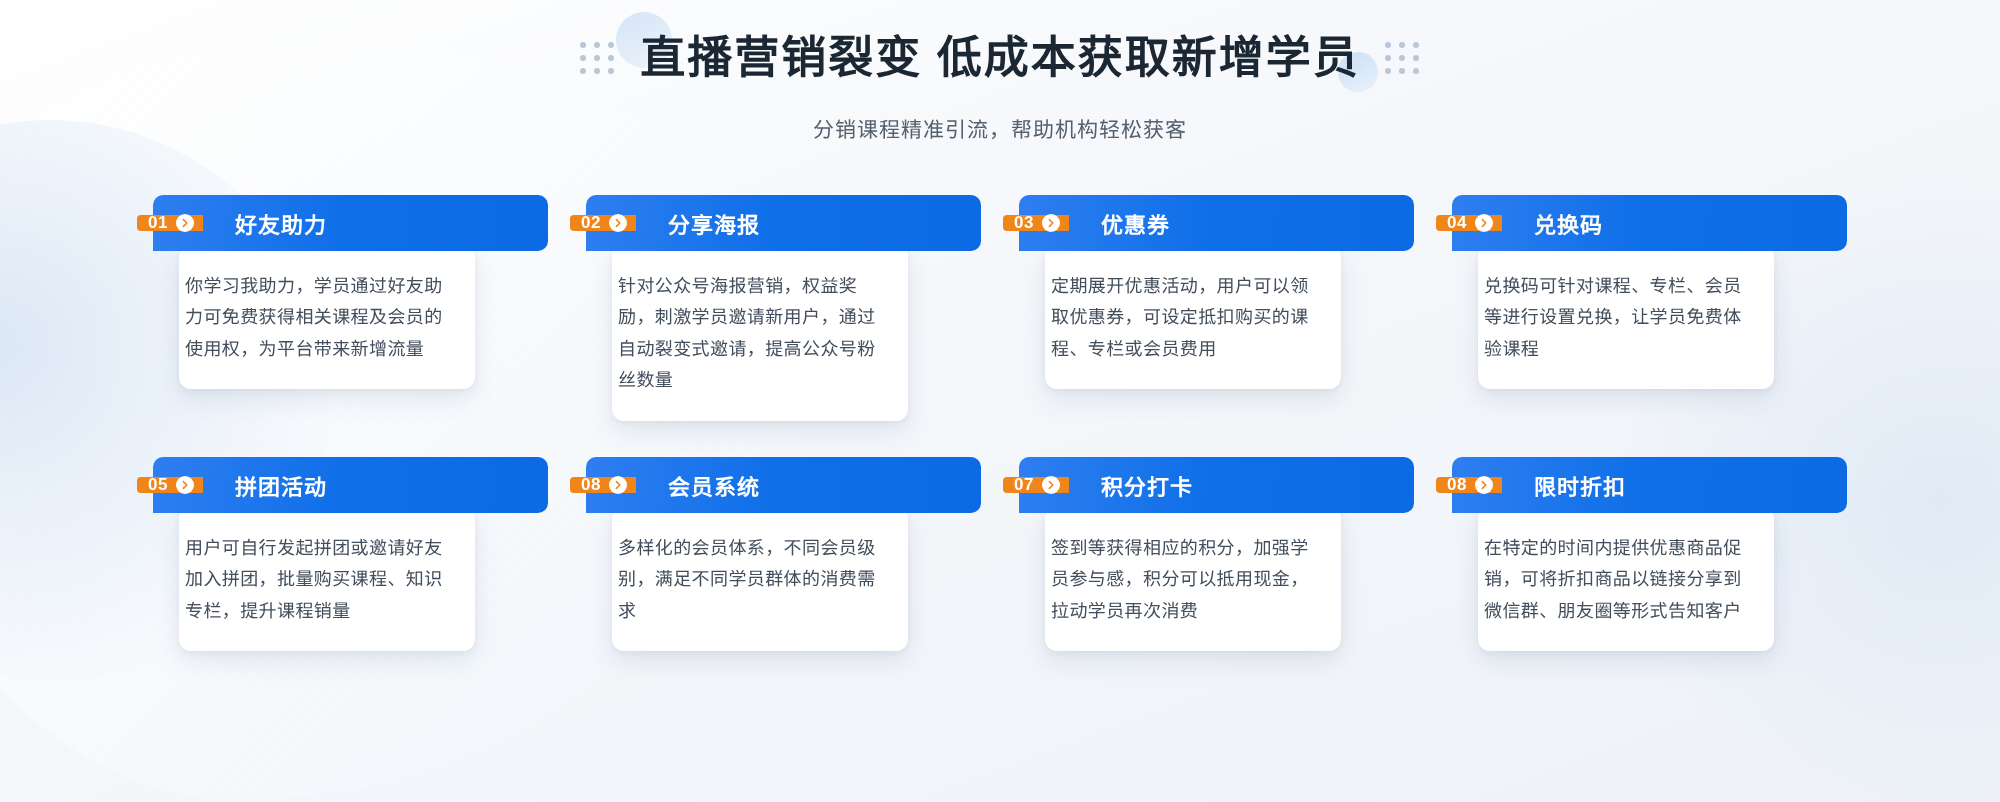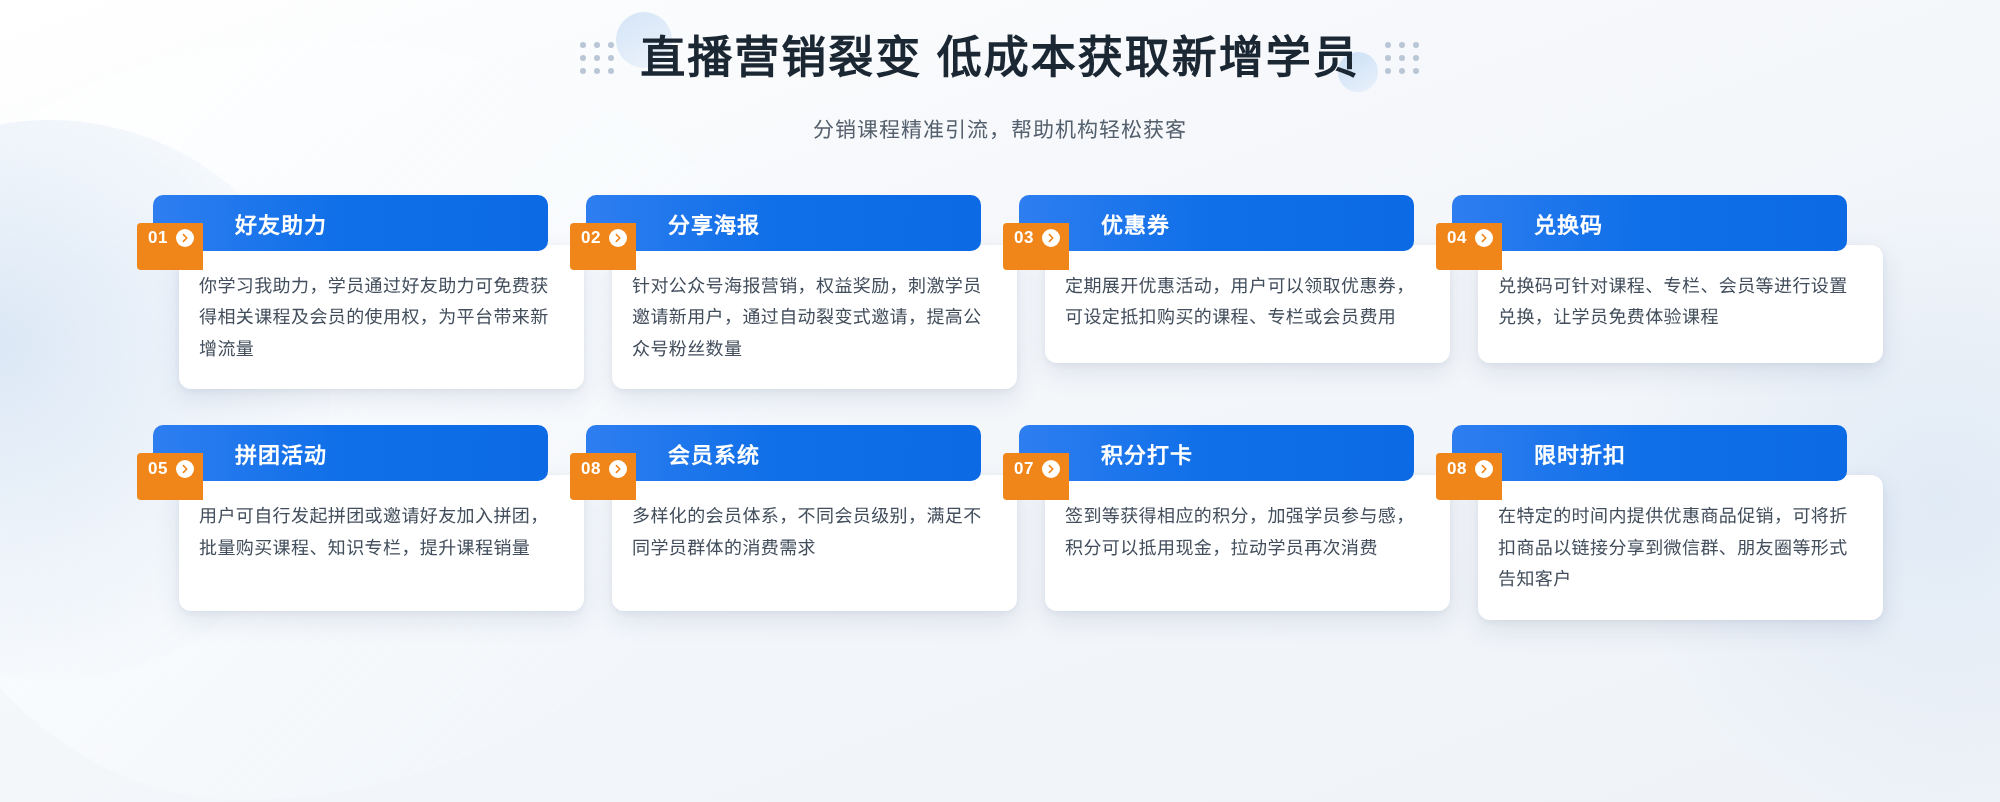--- a/index.html
+++ b/index.html
@@ -146,29 +146,29 @@
     background: linear-gradient(92deg, #2e7ef0 0%, #0f6fe8 48%, #0b6ae4 100%);
     display: flex;
     align-items: center;
     padding-left: 26px;
     box-sizing: border-box;
     z-index: 2;
   }
   .num-chip {
     position: absolute;
     left: -16px;
-    top: 28px;
-    height: 31px;
+    top: 20px;
+    height: 16px;
     display: flex;
     align-items: center;
     background: #f08519;
     color: #ffffff;
     font-size: 17px;
     font-weight: bold;
-    padding: 0 9px 16px 11px;
+    padding: 0 9px 0 11px;
     border-radius: 4px 0 0 4px;
     letter-spacing: 0.5px;
     z-index: 3;
   }
   .num-chip .arrow {
     display: inline-flex;
     align-items: center;
     justify-content: center;
     width: 18px;
     height: 18px;
@@ -184,27 +184,27 @@
     font-size: 22px;
     font-weight: bold;
     letter-spacing: 1px;
     text-align: right;
   }
 
   .card-body {
     position: relative;
     margin-left: 26px;
     margin-top: -6px;
-    width: 405px;
+    width: 296px;
     min-height: 118px;
     box-sizing: border-box;
     background: #ffffff;
     border-radius: 12px;
     box-shadow: 0 10px 26px rgba(25, 58, 107, 0.10), 0 2px 6px rgba(25, 58, 107, 0.06);
-    padding: 26px 26px 24px 20px;
+    padding: 26px 26px 24px 6px;
     z-index: 1;
   }
   .card-text {
     font-size: 18px;
     line-height: 1.75;
     color: #424e5c;
     letter-spacing: 0.4px;
   }
   .row-2 .card-body { min-height: 136px; }
 </style>

